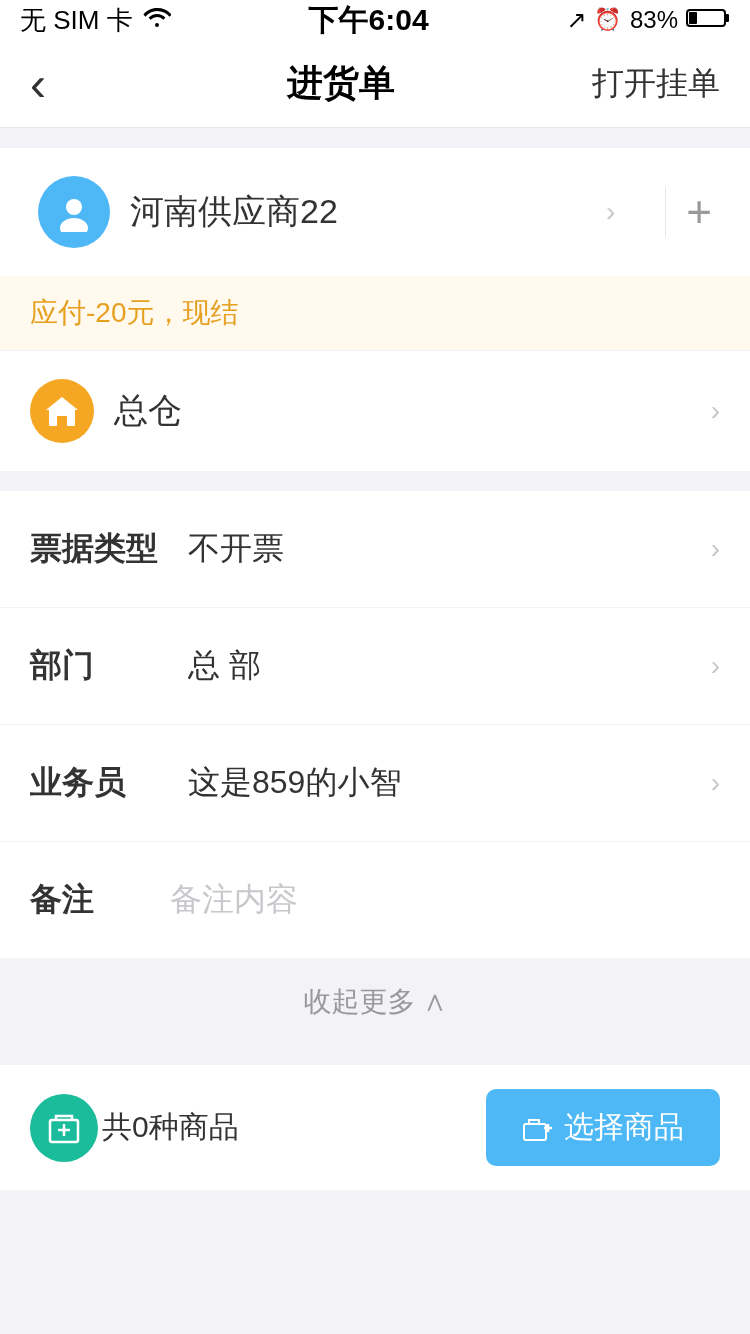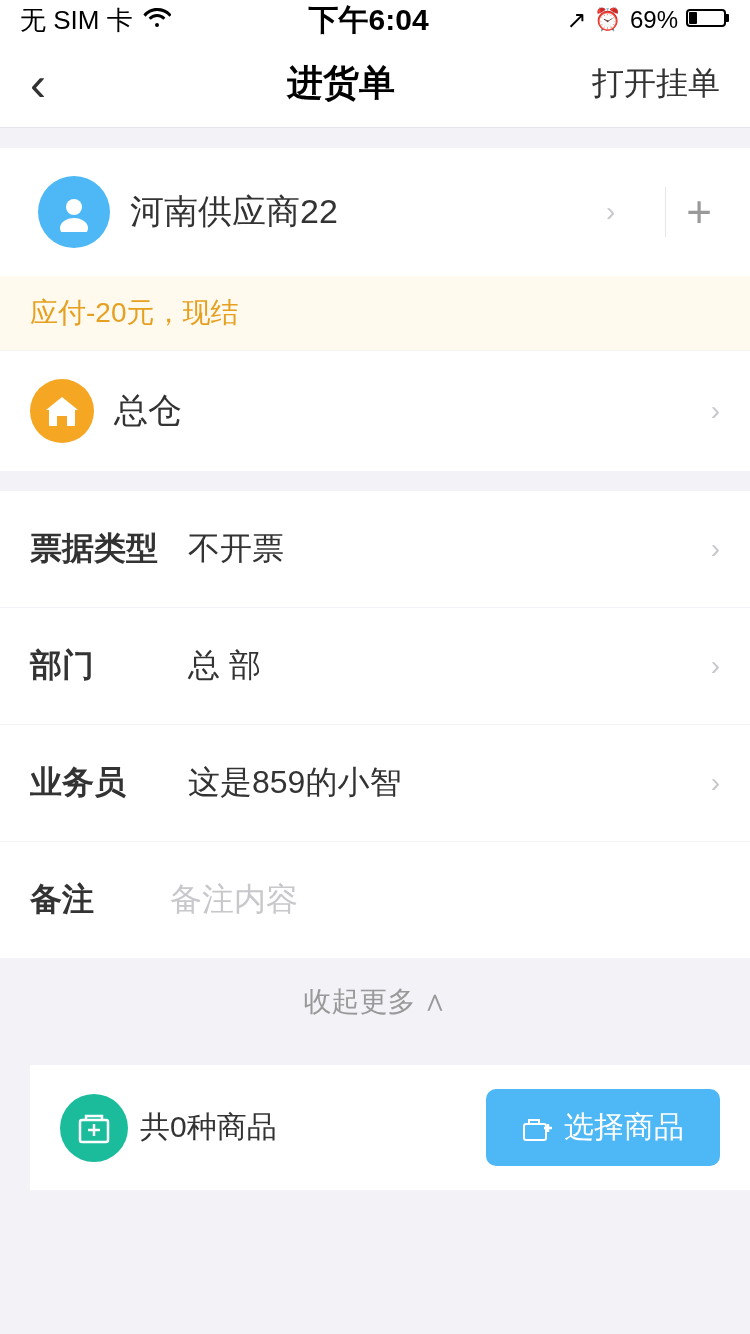--- a/index.html
+++ b/index.html
@@ -193,22 +193,21 @@
       cursor: pointer;
     }
 
     
     .product-section {
       background: #fff;
       margin-top: 20px;
       display: flex;
       align-items: center;
       padding: 24px 30px;
-      gap: 12px;
-      margin-left: 30px;
+      gap: 4px;
     }
     .product-icon {
       width: 68px;
       height: 68px;
       border-radius: 50%;
       background: #1abc9c;
       display: flex;
       align-items: center;
       justify-content: center;
       flex-shrink: 0;
@@ -249,21 +248,21 @@
         <path d="M14 17a2 2 0 110 4 2 2 0 010-4z" fill="#000"></path>
         <path d="M14 11c2.5 0 4.7 1.1 6.3 2.8l2.1-2.1A11.9 11.9 0 0014 8c-3.3 0-6.3 1.4-8.4 3.7l2.1 2.1A8.9 8.9 0 0114 11z" fill="#000"></path>
         <path d="M14 5C19 5 23.4 7.2 26.5 10.7l2.1-2.1A18.9 18.9 0 0014 2C8.5 2 3.6 4.4.4 8.6l2.1 2.1A15.9 15.9 0 0114 5z" fill="#000"></path>
       </svg>
     </span>
   </div>
   <span style="font-size:30px;font-weight:700;">下午6:04</span>
   <div class="status-right">
     <span style="font-size:24px;">↗</span>
     <span style="font-size:22px;">⏰</span>
-    <span style="font-size:24px;">69%</span>
+    <span style="font-size:24px;">83%</span>
     <span>
       <svg width="44" height="22" viewBox="0 0 44 22">
         <rect x="1" y="3" width="38" height="16" rx="3" ry="3" fill="none" stroke="#000" stroke-width="2"></rect>
         <rect x="39" y="7" width="4" height="8" rx="1" fill="#000"></rect>
         <rect x="3" y="5" width="8" height="12" rx="1" fill="#000"></rect>
       </svg>
     </span>
   </div>
 </div>
 

